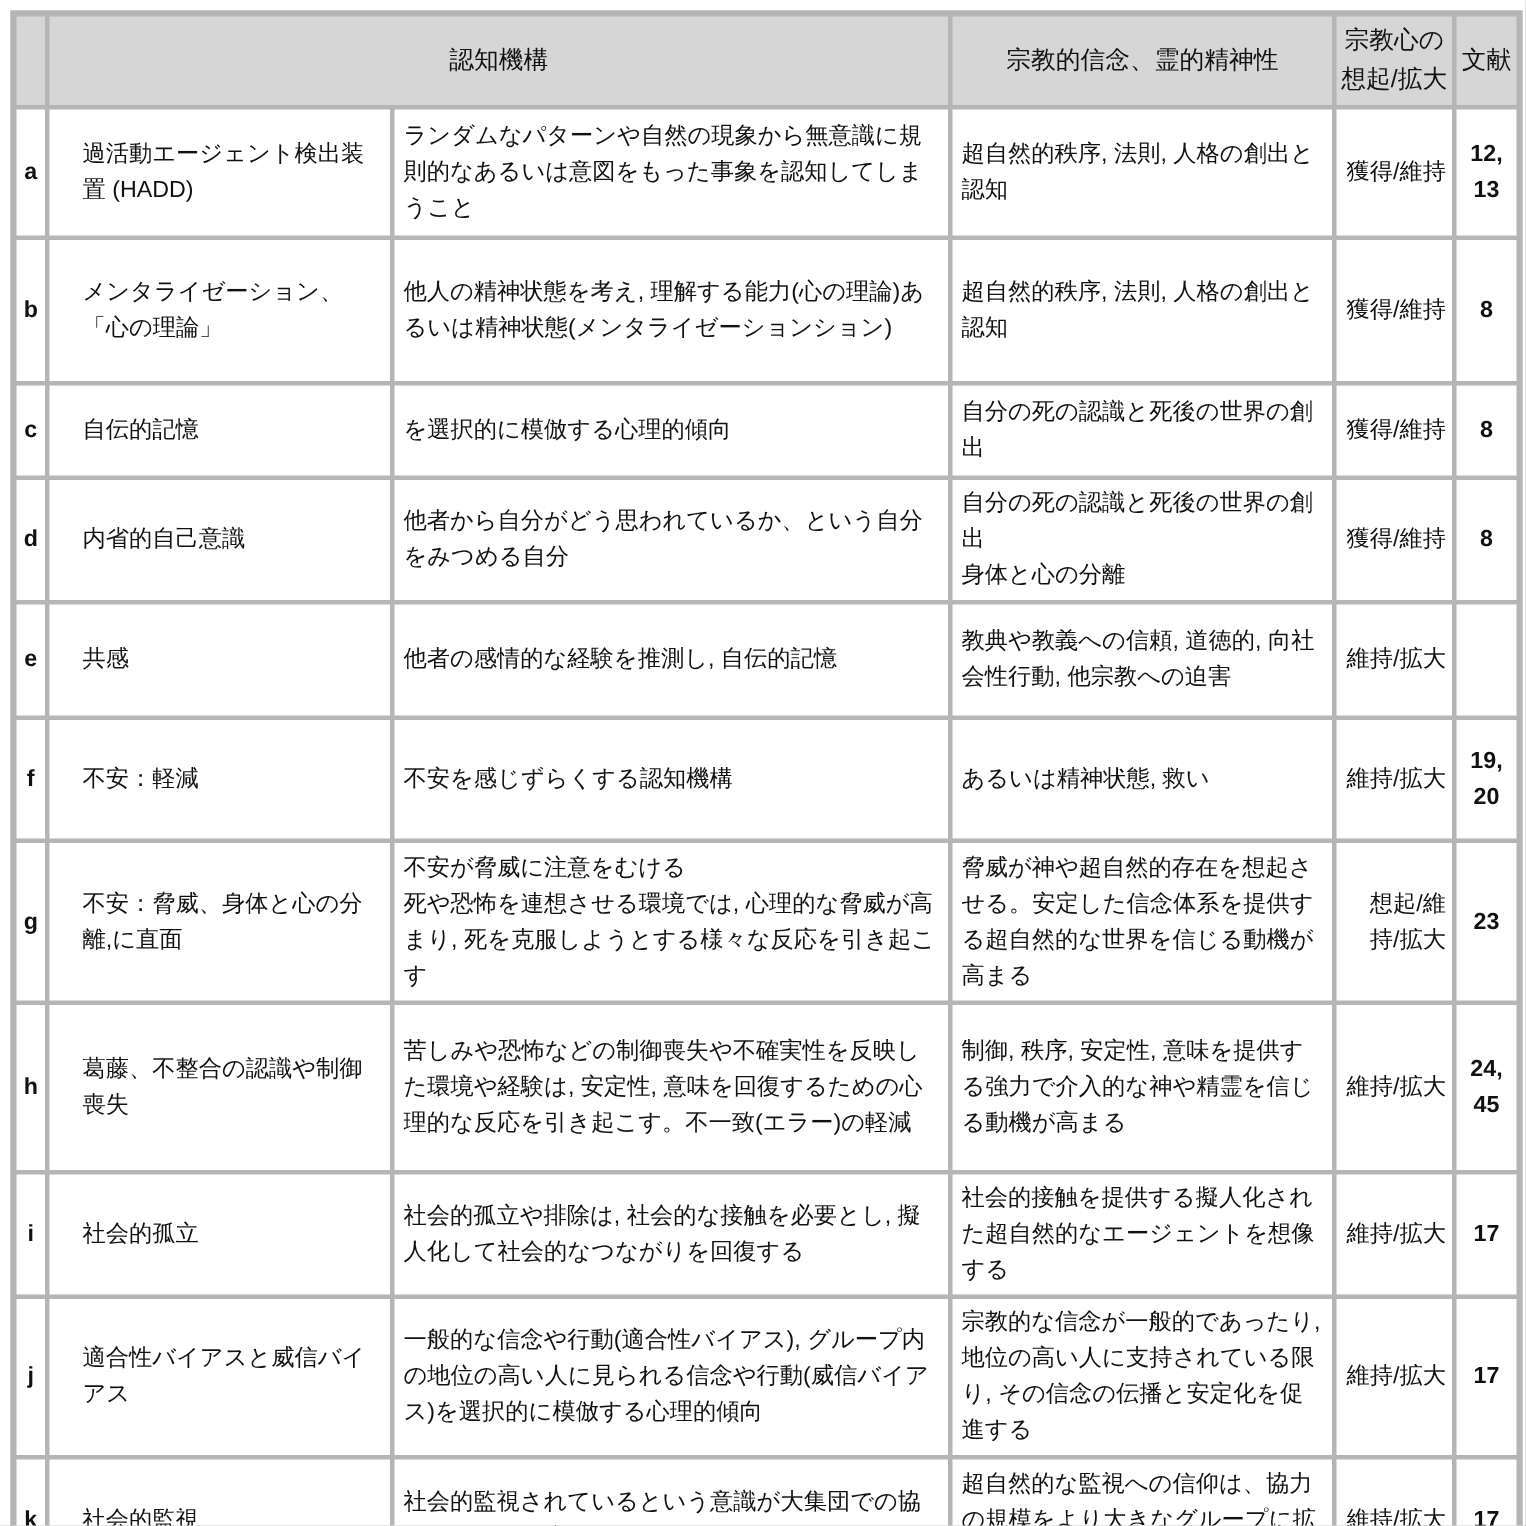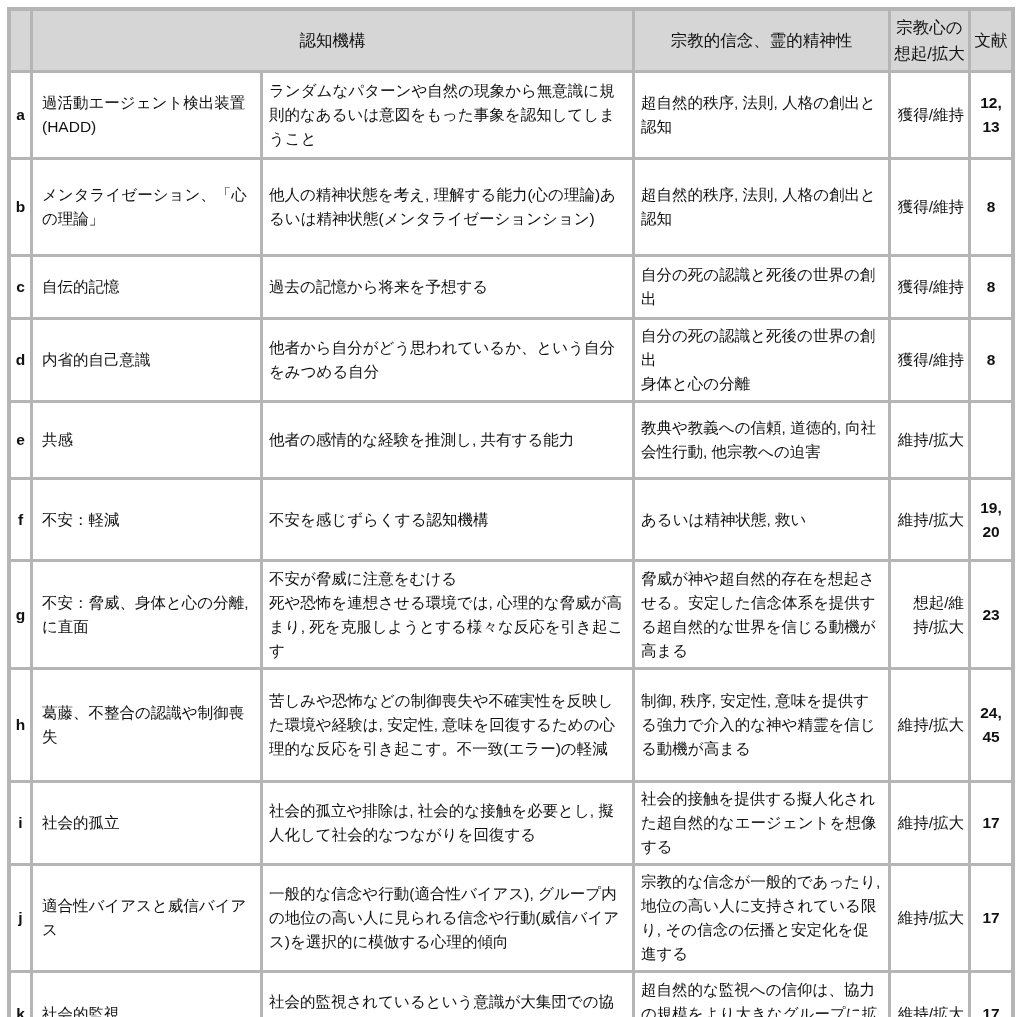--- a/index.html
+++ b/index.html
@@ -41,21 +41,21 @@
   td {
     background: #ffffff;
     padding: 4px 6px;
   }
   td.col-id {
     text-align: center;
     font-weight: bold;
     padding: 2px;
   }
   td.col-name {
-    padding-left: 9px;
+    padding-left: 22px;
     white-space: pre-line;
   }
   td.col-desc {
     white-space: pre-line;
   }
   td.col-rel {
     white-space: pre-line;
   }
   td.col-recall {
     text-align: right;
@@ -115,38 +115,38 @@
         <td class="col-id">b</td>
         <td class="col-name">メンタライゼーション、「心の理論」</td>
         <td class="col-desc">他人の精神状態を考え, 理解する能力(心の理論)あるいは精神状態(メンタライゼーションション)</td>
         <td class="col-rel">超自然的秩序, 法則, 人格の創出と認知</td>
         <td class="col-recall">獲得/維持</td>
         <td class="col-ref">8</td>
       </tr>
       <tr class="r-c">
         <td class="col-id">c</td>
         <td class="col-name">自伝的記憶</td>
-        <td class="col-desc">過去の記憶から将来を予想する</td>
+        <td class="col-desc">を選択的に模倣する心理的傾向</td>
         <td class="col-rel">自分の死の認識と死後の世界の創出</td>
         <td class="col-recall">獲得/維持</td>
         <td class="col-ref">8</td>
       </tr>
       <tr class="r-d">
         <td class="col-id">d</td>
         <td class="col-name">内省的自己意識</td>
         <td class="col-desc">他者から自分がどう思われているか、という自分をみつめる自分</td>
         <td class="col-rel">自分の死の認識と死後の世界の創出
 身体と心の分離</td>
         <td class="col-recall">獲得/維持</td>
         <td class="col-ref">8</td>
       </tr>
       <tr class="r-e">
         <td class="col-id">e</td>
         <td class="col-name">共感</td>
-        <td class="col-desc">他者の感情的な経験を推測し, 共有する能力</td>
+        <td class="col-desc">他者の感情的な経験を推測し, 自伝的記憶</td>
         <td class="col-rel">教典や教義への信頼, 道徳的, 向社会性行動, 他宗教への迫害</td>
         <td class="col-recall">維持/拡大</td>
         <td class="col-ref"></td>
       </tr>
       <tr class="r-f">
         <td class="col-id">f</td>
         <td class="col-name">不安：軽減</td>
         <td class="col-desc">不安を感じずらくする認知機構</td>
         <td class="col-rel">あるいは精神状態, 救い</td>
         <td class="col-recall">維持/拡大</td>

